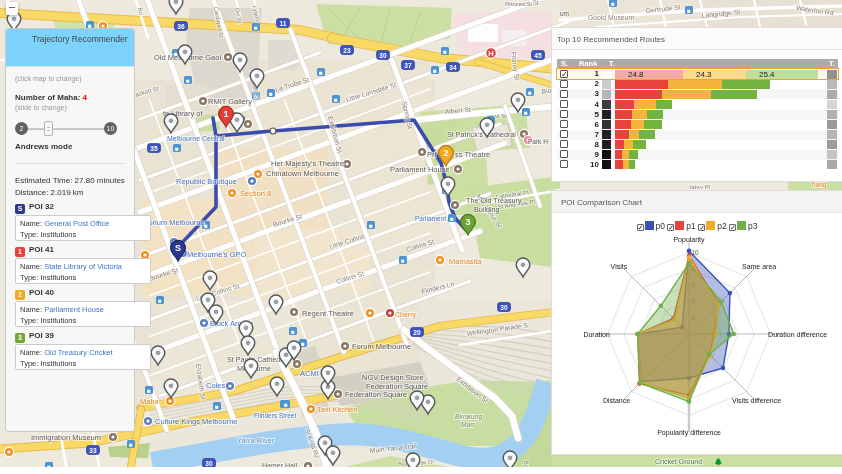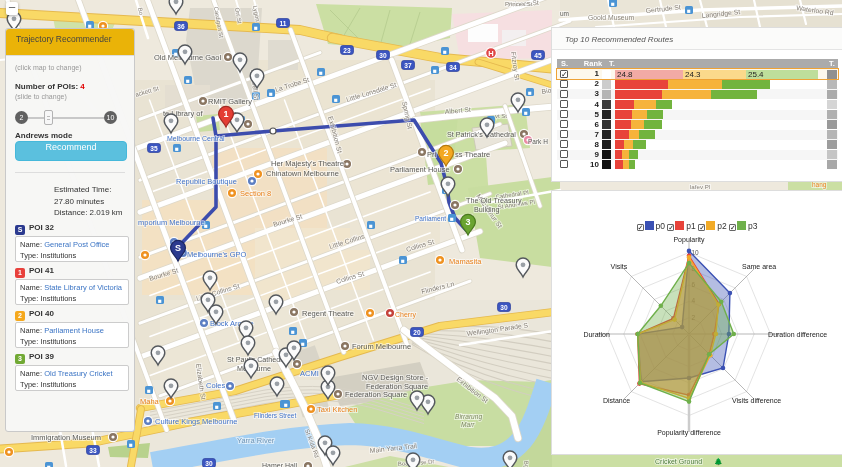--- a/index.html
+++ b/index.html
@@ -9,68 +9,68 @@
 #title { position:absolute; left:0; top:2px; width:842px; text-align:center; font-size:14px;
   letter-spacing:-0.5px; font-weight:bold; color:#000;
   text-shadow:0 0 2px #fff, 0 0 3px #fff, 1px 1px 2px #fff; }
 #zoombtn { position:absolute; left:6px; top:2px; width:12px; height:13px; background:#fff;
   border-radius:2px; box-shadow:0 1px 3px rgba(0,0,0,.3); color:#666; font-size:13px;
   line-height:11px; text-align:center; }
 
 #lpanel { position:absolute; left:5px; top:28px; width:130px; height:404px;
   background:rgba(247,247,246,.97); border:1px solid #c9c9c9; border-radius:3px;
   font-size:8px; color:#333; }
-#lpanel .hd { height:27px; line-height:21px; padding-left:10px; font-size:8.5px; color:#444;
-  border-bottom:1px solid #ddd; background:#eab308; border-radius:3px 3px 0 0; }
+#lpanel .hd { height:38px; line-height:21px; padding-left:26px; font-size:8.5px; color:#444;
+  border-bottom:1px solid #ddd; background:#7dd3fc; border-radius:3px 3px 0 0; }
 #lpanel .bd { padding:7px 9px 0 9px; }
 #lpanel .bd > div { line-height:11px; }
 .red { color:#e00000; }
 .small { color:#999; font-size:7px; line-height:9px !important; }
 b { font-weight:bold; }
 #slider { position:relative; height:13px; margin:10px 0 6px 0; }
 #slider .track { position:absolute; left:6px; right:12px; top:6px; height:2px; background:#c8c8c8; }
 #slider .end { position:absolute; top:0; width:13px; height:13px; border-radius:7px; background:#616161;
   color:#fff; font-size:7px; text-align:center; line-height:13px; }
 #slider .hdl { position:absolute; left:29px; top:-1px; width:9px; height:15px; background:#f7f7f7;
   border:1px solid #b3b3b3; border-radius:2px; }
 #slider .hdl:before { content:""; position:absolute; left:2px; right:2px; top:5px; height:1px; background:#bbb; }
 #slider .hdl:after { content:""; position:absolute; left:2px; right:2px; top:8px; height:1px; background:#bbb; }
 #tmode { margin:4px 0 8px 0; width:112px; height:17px; border:1px solid #ccc; border-radius:3px;
   background:#fff; position:relative; line-height:15px; padding-left:9px; color:#444; font-size:8.5px; }
 #tmode:after { content:"\25BE"; position:absolute; right:5px; top:0px; font-size:8px; color:#333; }
 #recbtn { width:112px; height:20px; background:#5bc0de; border:1px solid #46b8da; border-radius:4px;
   color:#fff; text-align:center; line-height:19px; font-size:9px; }
 #results { border-top:1px solid #ddd; margin-top:11px; padding-top:11px; font-size:8px; }
-#results .inf { line-height:11.5px;margin-left:39px; }
+#results .inf { line-height:11.5px; }
 .poihdr { margin:3px 0 3px 0; font-weight:bold; font-size:8px; height:11px; }
 .badge { display:inline-block; width:10px; height:10px; border-radius:2px; color:#fff;
   text-align:center; line-height:10px; font-size:7px; font-weight:bold; margin-right:4px;
   vertical-align:-2px; }
-.poibox { width:114px; height:26px; border:1px solid #ccc; border-radius:2px; background:#fff;
+.poibox { width:136px; height:26px; border:1px solid #ccc; border-radius:2px; background:#fff;
   padding:2px 0 0 4px; font-size:7.5px; line-height:11px; white-space:nowrap; }
 .lnk { color:#3b74c4; }
 
 #tpanel { position:absolute; left:551px; top:27px; width:291px; height:155px; background:#fff;
   border:1px solid #ddd; border-right:none; }
-#tpanel .hd { height:22px; line-height:23px; padding-left:13px; font-size:8px; color:#555;
-  border-bottom:1px solid #e4e4e4; background:#fbfbfa;font-style:italic; }
+#tpanel .hd { height:22px; line-height:23px; padding-left:5px; font-size:8px; color:#555;
+  border-bottom:1px solid #e4e4e4; background:#fbfbfa; }
 #thead { position:absolute; left:5px; top:30.5px; width:281px; height:10.5px; background:#ababab;
   color:#fff; font-size:7.5px; font-weight:bold; }
 #thead span { position:absolute; top:0; line-height:10.5px; }
 .trow { position:absolute; left:5px; width:281px; height:10.1px; }
 .trow.z { background:#f6f6f6; }
 .trow.sel { background:#fdf8ec; outline:1px solid #eea236; }
 .trow .cb { position:absolute; left:3px; top:0.5px; width:8px; height:8px; background:#fff;
   border:1px solid #555; border-radius:1px; font-size:8px; line-height:7px; color:#111;
   text-align:center; }
 .trow .rank { position:absolute; left:14px; width:28px; text-align:right; font-size:8px;
   font-weight:bold; color:#222; line-height:10px; }
 .trow .t1 { position:absolute; left:45px; top:0.5px; width:9px; height:9px; }
 .trow .bar { position:absolute; top:0.5px; height:9px; }
-.trow .bar i { font-style:normal; font-size:8px; color:#222; line-height:9.5px; padding-left:2px;
+.trow .bar i { font-style:normal; font-size:8px; color:#222; line-height:9.5px; padding-left:13px;
   display:block; }
 .trow .t2 { position:absolute; left:270px; top:0.5px; width:10px; height:9px; }
 
 #rpanel { position:absolute; left:551px; top:190px; width:291px; height:265px; background:#fff;
   border:1px solid #ddd; border-right:none; }
 #rpanel .hd { height:22px; line-height:23px; padding-left:9px; font-size:8px; color:#555;
   border-bottom:1px solid #e4e4e4; background:#f3f3f2; }
 #legend { position:absolute; left:0; top:29.5px; width:100%; text-align:center; font-size:8.5px; color:#333; }
 #legend .ck { display:inline-block; width:7px; height:7px; background:#fff; border:1px solid #666;
   border-radius:1px; font-size:7px; line-height:6px; color:#111; vertical-align:-1px;
@@ -806,33 +806,32 @@
 
 <div id="zoombtn">−</div>
 
 <div id="lpanel">
 
   <div class="hd">Trajectory Recommender</div>
   <div class="bd">
 
     <div class="small">(click map to change)</div>
 
-    <div style="margin-top:9px"><b>Number of POIs:</b> <b class="red">4</b></div>
+    <div style="margin-top:9px"><b>Number of Maha:</b> <b class="red">4</b></div>
     <div class="small">(slide to change)</div>
 
     <div id="slider">
       <div class="track"></div>
       <div class="end" style="left:0">2</div>
       <div class="hdl"></div>
       <div class="end" style="right:8px">10</div>
     </div>
 
     <div><b>Andrews mode</b></div>
 
-    <div id="recbtn">Recommend</div>
 
     <div id="results">
       <div class="inf">Estimated Time: 27.80 minutes</div>
       <div class="inf">Distance: 2.019 km</div>
 
       <div class="poihdr"><span class="badge" style="background:#2b3a8f">S</span>POI 32</div>
       <div class="poibox">Name: <span class="lnk">General Post Office</span><br>Type: Institutions</div>
 
       <div class="poihdr"><span class="badge" style="background:#e8413c">1</span>POI 41</div>
       <div class="poibox">Name: <span class="lnk">State Library of Victoria</span><br>Type: Institutions</div>
@@ -844,21 +843,21 @@
       <div class="poibox">Name: <span class="lnk">Old Treasury Cricket</span><br>Type: Institutions</div>
     </div>
   </div>
 </div>
 
 <div id="tpanel">
   <div class="hd">Top 10 Recommended Routes</div>
 
   <div id="thead">
     <span style="left:4px">S.</span>
-    <span style="left:22px;width:28px;text-align:center">Rank</span>
+    <span style="left:22px;width:28px;text-align:left">Rank</span>
     <span style="left:52px">T.</span>
     <span style="left:272px">T.</span>
   </div>
   <div style="position:absolute;left:0;top:0;width:100%">
 
 <div class="trow sel" style="top:41.3px">
 <span class="cb ck">✓</span>
 <span class="rank">1</span>
 <span class="t1" style="background:#ffffff"></span>
 <span class="bar" style="left:58px;width:68px;background:#f2aaa5">
@@ -959,20 +958,21 @@
 <span class="t1" style="background:#111111"></span>
 <span class="bar" style="left:58px;width:8px;background:#e8433a"></span>
 <span class="bar" style="left:66px;width:6px;background:#f6b33b"></span>
 <span class="bar" style="left:72px;width:6px;background:#72b43e"></span>
 <span class="t2" style="background:#a8a8a8"></span>
 </div>
   </div>
 </div>
 
 <div id="rpanel">
+  <div class="hd">POI Comparison Chart</div>
 
   <div id="legend">
     <span class="ck">✓</span><span class="sq" style="background:#3b51b4"></span>p0
     <span class="ck">✓</span><span class="sq" style="background:#e8433a"></span>p1
     <span class="ck">✓</span><span class="sq" style="background:#f2ab27"></span>p2
     <span class="ck">✓</span><span class="sq" style="background:#6fb04b"></span>p3
   </div>
 
   <div style="position:absolute;left:0px;top:40px;height:225px;overflow:visible">
 <svg width="291" height="237" viewBox="0 0 291 237" font-family="Liberation Sans, sans-serif">

